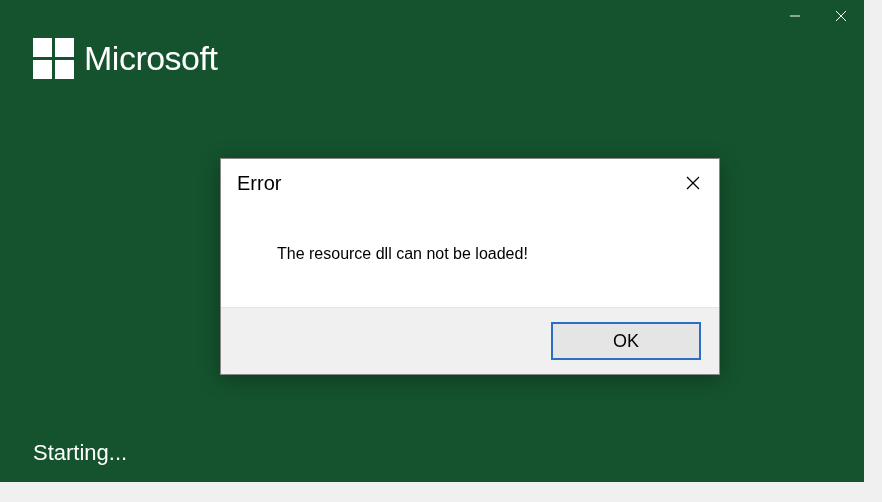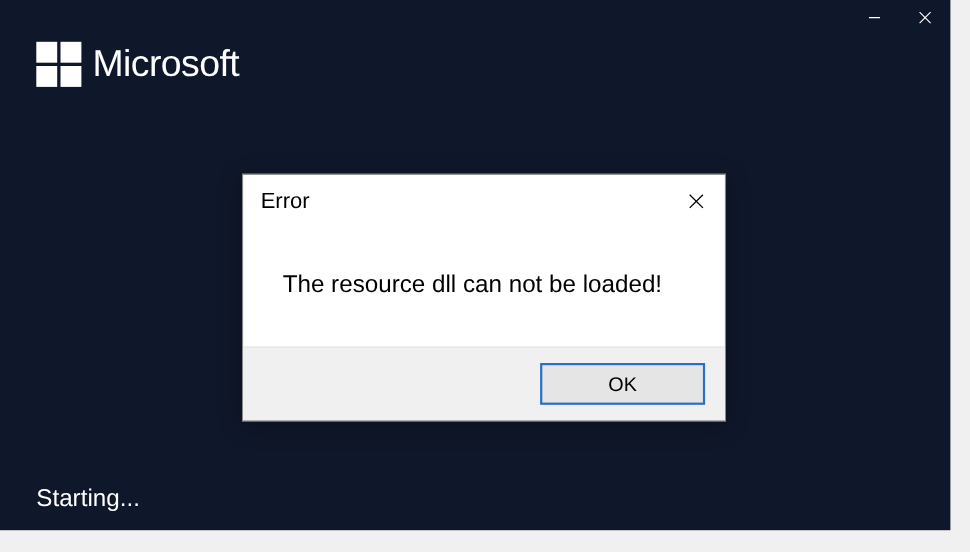--- a/index.html
+++ b/index.html
@@ -10,21 +10,21 @@
       overflow: hidden;
       position: relative;
       background: #f0f0f0;
     }
     .app-window {
       position: absolute;
       left: 0;
       top: 0;
       width: 864px;
       height: 482px;
-      background: #0f172a;
+      background: #14532d;
       color: #ffffff;
     }
     .titlebar-controls {
       position: absolute;
       top: 0;
       right: 0;
       display: flex;
     }
     .titlebar-btn {
       width: 46px;
@@ -60,21 +60,21 @@
       left: 33px;
       bottom: 16px;
       font-size: 22px;
       font-weight: 300;
       text-align: center;
     }
     .dialog {
       position: absolute;
       left: 220px;
       top: 158px;
-      width: 440px;
+      width: 500px;
       background: #ffffff;
       color: #000000;
       border: 1px solid #888;
       box-shadow: 0 4px 20px rgba(0,0,0,0.3);
     }
     .dialog-header {
       display: flex;
       align-items: center;
       justify-content: space-between;
       padding: 8px 10px 8px 16px;
@@ -87,21 +87,22 @@
       width: 32px;
       height: 32px;
       display: flex;
       align-items: center;
       justify-content: center;
       cursor: pointer;
     }
     .dialog-close svg { stroke: #000000; stroke-width: 1.2; fill: none; }
     .dialog-body {
       padding: 38px 20px 44px 36px;
-      font-size: 22px;
+      font-size: 16px;
+      margin-left: 20px;
     }
     .dialog-footer {
       background: #f0f0f0;
       padding: 14px 18px;
       display: flex;
       justify-content: flex-end;
       border-top: 1px solid #e5e5e5;
     }
     .dialog-button {
       width: 150px;

